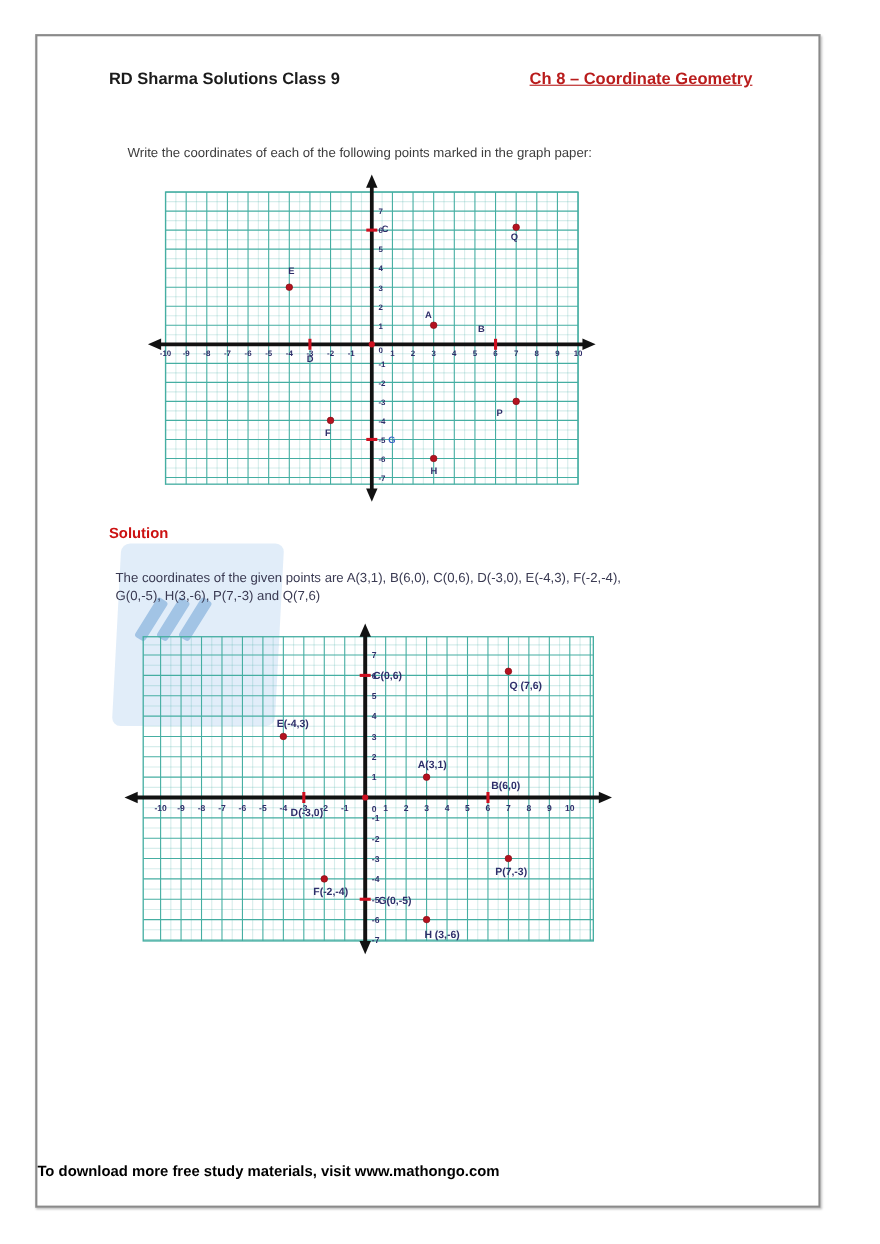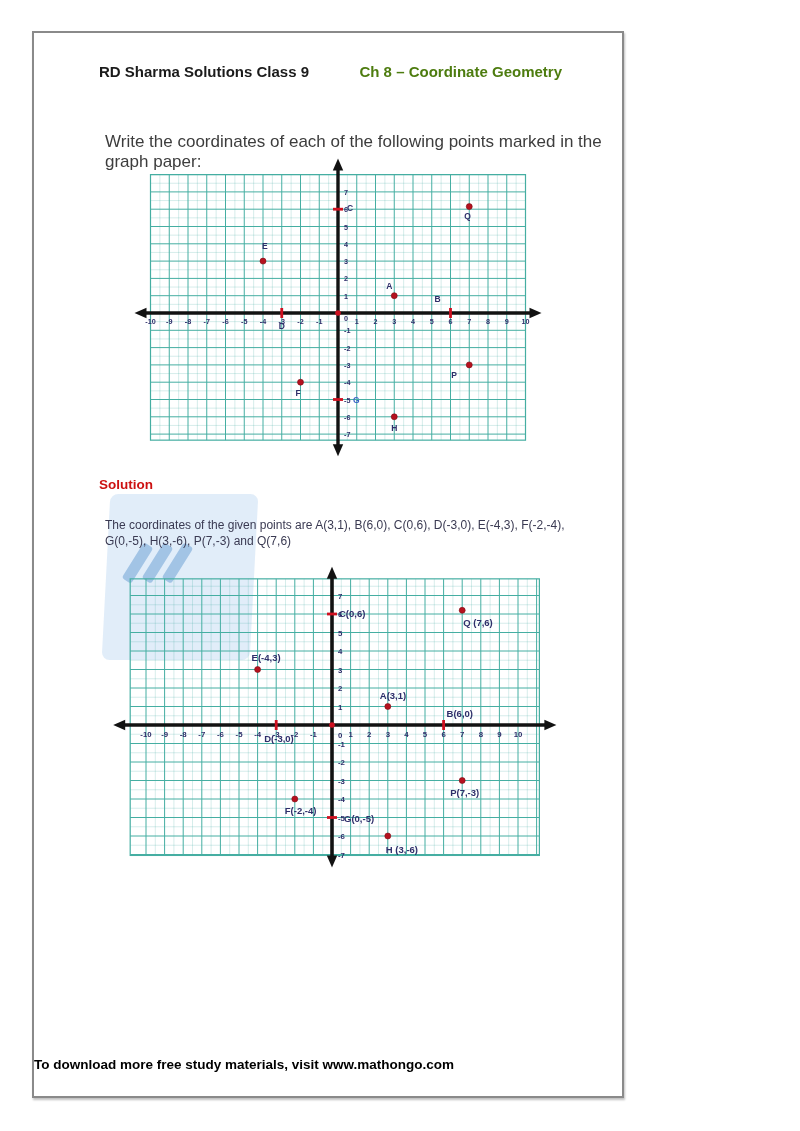--- a/index.html
+++ b/index.html
@@ -1,32 +1,32 @@
 <!DOCTYPE html>
 <html><head>
 <meta charset="utf-8">
 <style>
   html,body{margin:0;padding:0;background:#ffffff;}
   body{
     width:800px;height:1131px;position:relative;overflow:hidden;
     font-family:"Liberation Sans",sans-serif;
   }
   .page{
-    position:absolute;left:32px;top:31px;width:592px;height:1067px;
+    position:absolute;left:32px;top:31px;width:714px;height:1067px;
     background:#ffffff;border:2px solid #8a8a8a;box-sizing:border-box;
     box-shadow:1px 2px 2px rgba(0,0,0,0.25);
   }
   .hdr-left{
     position:absolute;left:65px;top:30px;font-size:15px;font-weight:bold;color:#1b1b1b;
   }
   .hdr-right{
-    position:absolute;right:60px;top:30px;font-size:15px;font-weight:bold;color:#4d7c0f;
+    position:absolute;right:60px;top:30px;font-size:15px;font-weight:bold;color:#b91c1c;text-decoration:underline;
   }
   .question{
-    position:absolute;left:71px;top:99px;font-size:17px;color:#3d3d3d;z-index:2;
+    position:absolute;left:82px;top:99px;font-size:12px;color:#3d3d3d;z-index:2;
   }
   .graph-wrap{position:absolute;z-index:1;}
   #graph1{left:99px;top:124px;width:444px;height:302px;}
   #graph2{left:76px;top:532px;width:460px;height:316px;}
   .sol-head{
     position:absolute;left:65px;top:444px;font-size:13.5px;font-weight:bold;color:#cc1111;z-index:2;
   }
   .sol-text{
     position:absolute;left:71px;top:485px;font-size:12px;line-height:15.5px;color:#3a3a52;z-index:2;
   }

